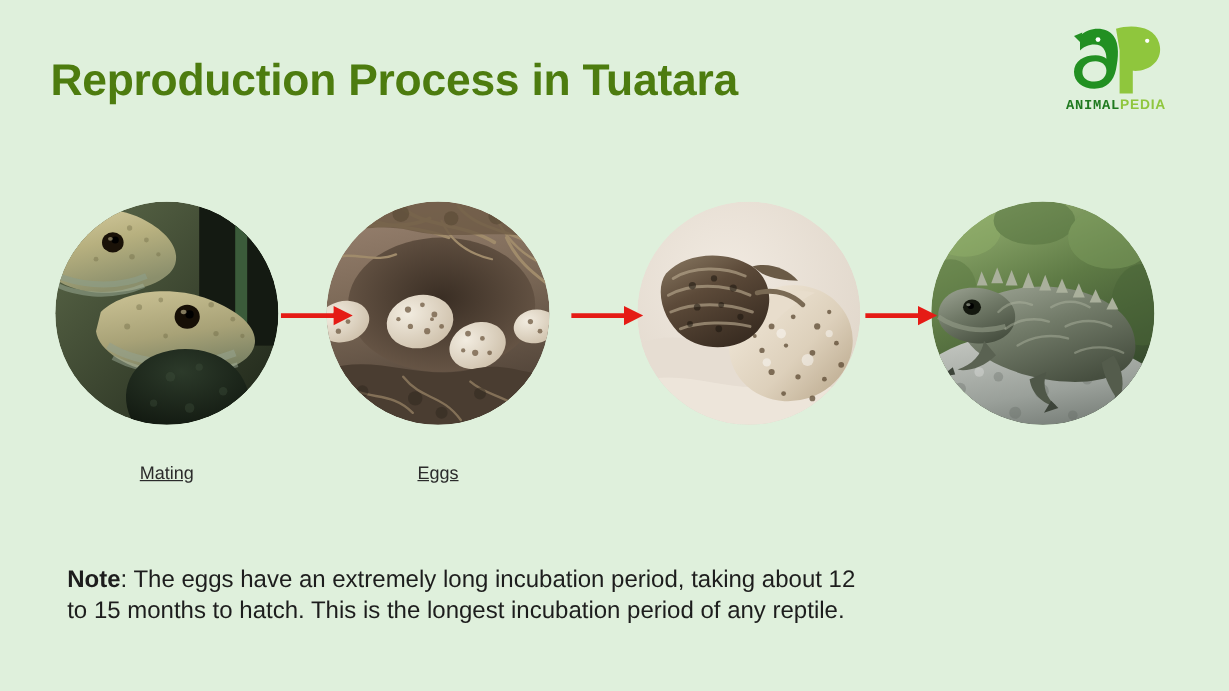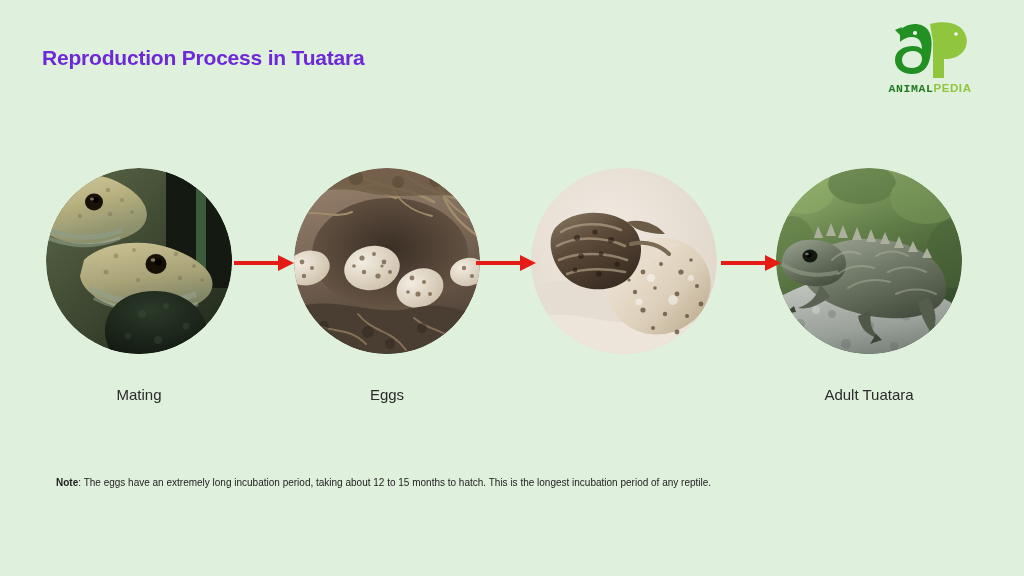--- a/index.html
+++ b/index.html
@@ -18,23 +18,23 @@
     position: absolute;
     inset: 0;
     background: #dff0dc;
   }
 
   
   .title {
     position: absolute;
     left: 42px;
     top: 46px;
-    font-size: 21px;
+    font-size: 37px;
     font-weight: bold;
-    color: #6d28d9;
+    color: #4d7c0f;
     letter-spacing: -0.2px;
     white-space: nowrap;
   }
 
   
   .logo {
     position: absolute;
     right: 42px;
     top: 18px;
     width: 104px;
@@ -52,21 +52,21 @@
     white-space: nowrap;
   }
   .logo-word .w1 { color: #1f7a1f; font-family: Liberation Mono, monospace; }
   .logo-word .w2 { color: #8fc63d; }
 
   
   .flow { position: absolute; left: 0; top: 0; width: 1024px; height: 576px; }
 
   .stage { position: absolute; top: 168px; width: 186px; }
   .stage.s0 { left: 46px; }
-  .stage.s1 { left: 294px; }
+  .stage.s1 { left: 272px; }
   .stage.s2 { left: 531px; }
   .stage.s3 { left: 776px; }
 
   .circle {
     width: 186px;
     height: 186px;
     border-radius: 50%;
     overflow: hidden;
     position: relative;
   }
@@ -74,36 +74,37 @@
 
   .caption {
     position: absolute;
     top: 218px;
     left: -20px;
     width: 226px;
     text-align: center;
     font-size: 15px;
     color: #2b2b2b;
     white-space: nowrap;
+    text-decoration: underline;
   }
 
   
   .arrow { position: absolute; top: 252px; width: 60px; height: 22px; }
   .arrow.a0 { left: 234px; }
   .arrow.a1 { left: 476px; }
   .arrow.a2 { left: 721px; }
   .arrow svg { display: block; }
 
   
   .note {
     position: absolute;
     left: 56px;
     top: 470px;
     width: 660px;
-    font-size: 10px;
+    font-size: 20px;
     line-height: 26px;
     color: #1d1d1d;
   }
   .note b { font-weight: bold; }
 </style>
 </head>
 <body>
 
 <div class="slide">
 
@@ -458,21 +459,20 @@
             <path d="M96 142 C92 154 96 164 104 170 C96 170 84 162 82 148 Z" fill="#4f5748"></path>
             <path d="M152 128 C160 140 162 154 156 166 C150 158 144 146 142 134 Z" fill="#545c4c"></path>
             <g fill="#3d443a">
               <path d="M18 138 L8 146 L20 144 Z"></path>
                 <path d="M100 166 L94 176 L106 172 Z"></path>
               <path d="M154 162 L146 172 L158 170 Z"></path>
             </g>
           </g>
         </svg>
       </div>
-      <div class="caption">Adult Tuatara</div>
     </div>
 
     <div class="arrow a0">
       <svg viewBox="0 0 60 22" xmlns="http://www.w3.org/2000/svg">
         <line x1="0" y1="11" x2="46" y2="11" stroke="#e51b15" stroke-width="4"></line>
         <path d="M44 3 L60 11 L44 19 Z" fill="#e51b15"></path>
       </svg>
     </div>
     <div class="arrow a1">
       <svg viewBox="0 0 60 22" xmlns="http://www.w3.org/2000/svg">

